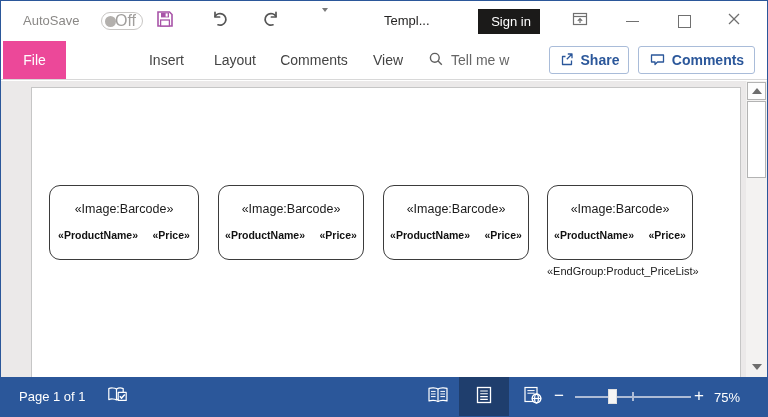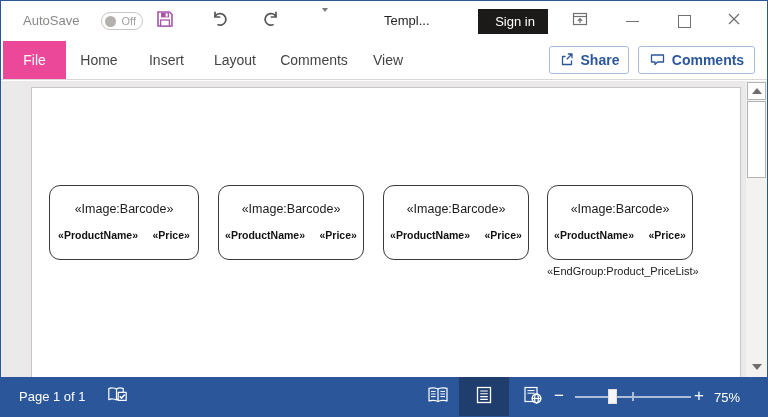--- a/index.html
+++ b/index.html
@@ -14,32 +14,32 @@
     border:1px solid #2B579A; background:#fff; overflow:hidden;
   }
   
   .titlebar { position:absolute; top:0; left:0; right:0; height:40px; background:#fff; }
   .autosave-label { position:absolute; left:22px; top:0; line-height:40px; font-size:13px; color:#8a8886; }
   .autosave-toggle {
     position:absolute; left:100px; top:11px; width:42px; height:18px;
     border:1px solid #c8c6c4; border-radius:9px; background:#fff; cursor:default;
   }
   .autosave-knob { position:absolute; left:3px; top:2.5px; width:11px; height:11px; border-radius:50%; background:#b3b0ad; }
-  .autosave-state { position:absolute; right:6px; top:0; line-height:16px; font-size:11px; color:#a19f9d; }
+  .autosave-state { position:absolute; right:6px; top:0; line-height:16px; font-size:16px; color:#a19f9d; }
   .qat-btn { position:absolute; top:8px; width:26px; height:24px; display:flex; align-items:center; justify-content:center; }
   .save-btn { left:151px; }
   .undo-btn { left:206px; }
   .redo-btn { left:257px; }
   .qat-drop { left:312px; }
   .qat-drop-glyph { width:9px; }
   .qat-drop-glyph .bar { height:0; border-top:1.6px solid #7a7a7a; margin-bottom:2px; }
   .qat-drop-glyph .tri { width:0; height:0; margin:0 auto; border-left:3.5px solid transparent; border-right:3.5px solid transparent; border-top:4px solid #7a7a7a; }
   .doc-title { position:absolute; left:383px; top:0; line-height:40px; font-size:13px; color:#252423; }
   .signin-btn {
-    position:absolute; left:477px; top:8px; width:70px; height:25px;
+    position:absolute; left:477px; top:8px; width:62px; height:25px;
     background:#1b1a19; color:#fff; font-size:13px; border:none;
     display:flex; align-items:center; justify-content:center; cursor:default;padding-left:10px;
   }
   .win-btn { position:absolute; top:6px; width:28px; height:28px; display:flex; align-items:center; justify-content:center; }
   .ribbon-display-btn { left:565px; }
   .min-btn { left:617px; }
   .max-btn { left:669px; }
   .close-btn { left:719px; }
   .min-glyph { width:13px; border-top:1.4px solid #707070; }
   .max-glyph { width:13px; height:13px; border:1.3px solid #707070; }
@@ -176,26 +176,34 @@
         <svg width="14" height="14" viewBox="0 0 14 14" stroke="#707070" stroke-width="1.3">
           <line x1="2" y1="2" x2="12" y2="12"></line>
             <line x1="12" y1="2" x2="2" y2="12"></line>
         </svg>
       </span>
     </div>
   </div>
 
   <div class="ribbon">
     <div class="tab tab-file">File</div>
-    <div class="tab tab-home">Home</div>
     <div class="tab tab-insert">Insert</div>
     <div class="tab tab-layout">Layout</div>
     <div class="tab tab-mailings">Comments</div>
     <div class="tab tab-view">View</div>
 
+    <div class="tellme">
+      <span>
+        <svg width="16" height="16" viewBox="0 0 16 16" fill="none" stroke="#5f5f5f" stroke-width="1.4">
+          <circle cx="6.8" cy="6.8" r="4.4"></circle>
+          <line x1="10.1" y1="10.1" x2="13.8" y2="13.8"></line>
+        </svg>
+      </span>
+      <span>Tell me w</span>
+    </div>
 
     <div class="ribbon-btn share-btn">
       <span>
         <svg width="16" height="16" viewBox="0 0 16 16" fill="none" stroke="#2B579A" stroke-width="1.3" stroke-linejoin="round">
           <path d="M6.5 5.5 H3.5 V13.5 H12.5 V9.5"></path>
           <path d="M8.8 3 H13 V7.2 M13 3 L7.8 8.2"></path>
         </svg>
       </span>
       <span>Share</span>
     </div>

